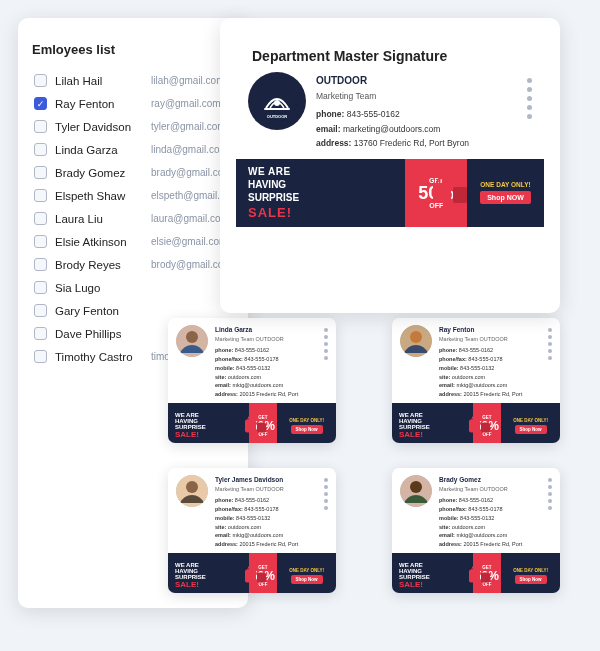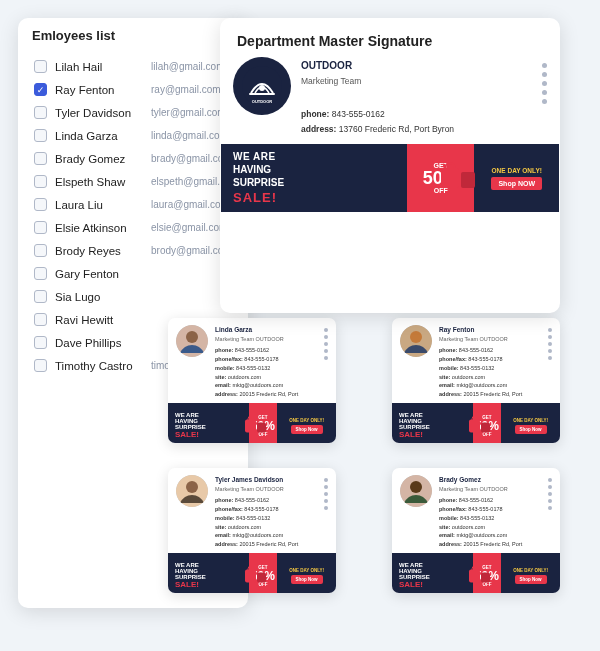--- a/index.html
+++ b/index.html
@@ -15,21 +15,21 @@
     
     .employee-panel {
       position: absolute;
       left: 18px;
       top: 18px;
       width: 230px;
       height: 590px;
       background: #fff;
       border-radius: 10px;
       box-shadow: 0 4px 20px rgba(0,0,0,0.12);
-      padding: 10px 14px;
+      padding: 24px 14px;
       z-index: 2;
     }
     .employee-panel-title {
       font-size: 13px;
       font-weight: 700;
       color: #222;
       margin-bottom: 12px;
     }
     .employee-item {
       display: flex;
@@ -72,21 +72,21 @@
       position: absolute;
       left: 220px;
       top: 18px;
       width: 340px;
       height: 295px;
       background: #fff;
       border-radius: 10px;
       box-shadow: 0 4px 20px rgba(0,0,0,0.13);
       z-index: 3;
       overflow: hidden;
-      padding: 1px;
+      padding: 16px;
     }
     .dept-card-title {
       font-size: 14px;
       font-weight: 700;
       color: #222;
       padding: 14px 16px 8px 16px;
     }
     .sig-block {
       display: flex;
       align-items: flex-start;
@@ -115,21 +115,21 @@
       line-height: 1.7;
     }
     .sig-info .company-name {
       font-size: 10px;
       font-weight: 700;
       color: #1a2340;
     }
     .sig-info .dept-name {
       font-size: 8.5px;
       color: #555;
-      margin-bottom: 19px;
+      margin-bottom: 4px;
     }
     .sig-dots {
       display: flex;
       flex-direction: column;
       gap: 4px;
       padding-top: 6px;
     }
     .sig-dot {
       width: 5px;
       height: 5px;
@@ -425,31 +425,26 @@
     <span class="employee-name">Elsie Atkinson</span>
     <span class="employee-email">elsie@gmail.com</span>
   </div>
       <div class="employee-item">
     <div class="employee-checkbox "></div>
     <span class="employee-name">Brody Reyes</span>
     <span class="employee-email">brody@gmail.com</span>
   </div>
       <div class="employee-item">
     <div class="employee-checkbox "></div>
-    <span class="employee-name">Gary Fenton</span>
-    <span class="employee-email"></span>
-  </div>
-      <div class="employee-item">
-    <div class="employee-checkbox "></div>
     <span class="employee-name">Sia Lugo</span>
     <span class="employee-email"></span>
   </div>
       <div class="employee-item">
     <div class="employee-checkbox "></div>
-    <span class="employee-name">Ravi Hewitt</span>
+    <span class="employee-name">Gary Fenton</span>
     <span class="employee-email"></span>
   </div>
       <div class="employee-item">
     <div class="employee-checkbox "></div>
     <span class="employee-name">Dave Phillips</span>
     <span class="employee-email"></span>
   </div>
       <div class="employee-item">
     <div class="employee-checkbox "></div>
     <span class="employee-name">Timothy Castro</span>
@@ -468,20 +463,21 @@
         <path d="M14 28 Q21 16 28 28" stroke="white" stroke-width="1.5" fill="none"></path>
         <circle cx="21" cy="23" r="3" fill="white"></circle>
         <rect x="8" y="28" width="26" height="2" rx="1" fill="white"></rect>
         <text x="21" y="38" text-anchor="middle" font-size="4" fill="white" font-weight="bold">OUTDOOR</text>
       </svg>
     </div>
     <div class="sig-info">
       <div class="company-name">OUTDOOR</div>
       <div class="dept-name">Marketing Team</div>
       <div><strong>phone:</strong> <span>843-555-0162</span></div>
+      <div><strong>email:</strong> <span>marketing@outdoors.com</span></div>
       <div><strong>address:</strong> <span>13760 Frederic Rd, Port Byron</span></div>
     </div>
     <div class="sig-dots">
       <div class="sig-dot"></div>
       <div class="sig-dot"></div>
       <div class="sig-dot"></div>
       <div class="sig-dot"></div>
       <div class="sig-dot"></div>
     </div>
   </div>

